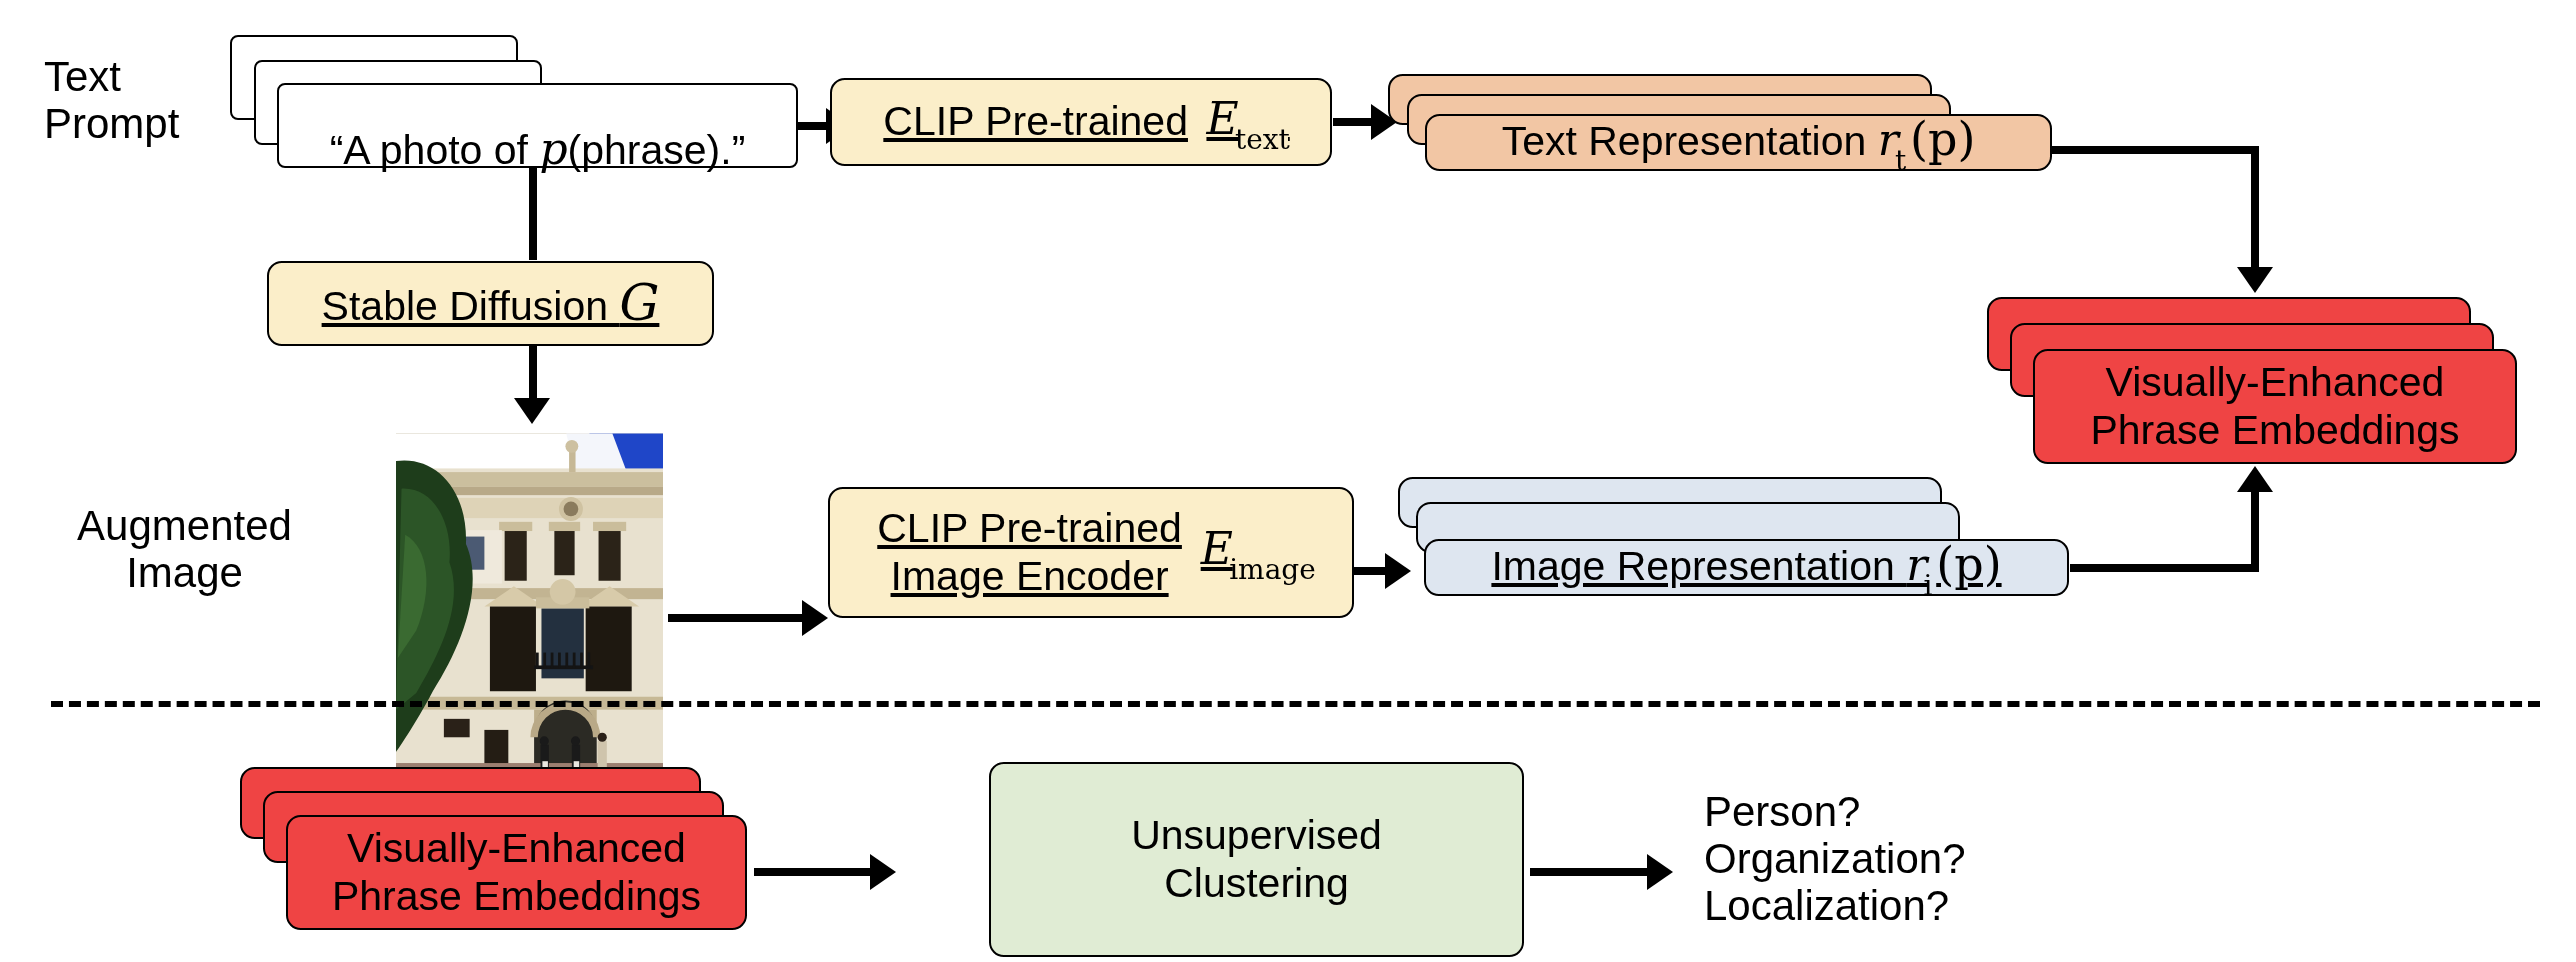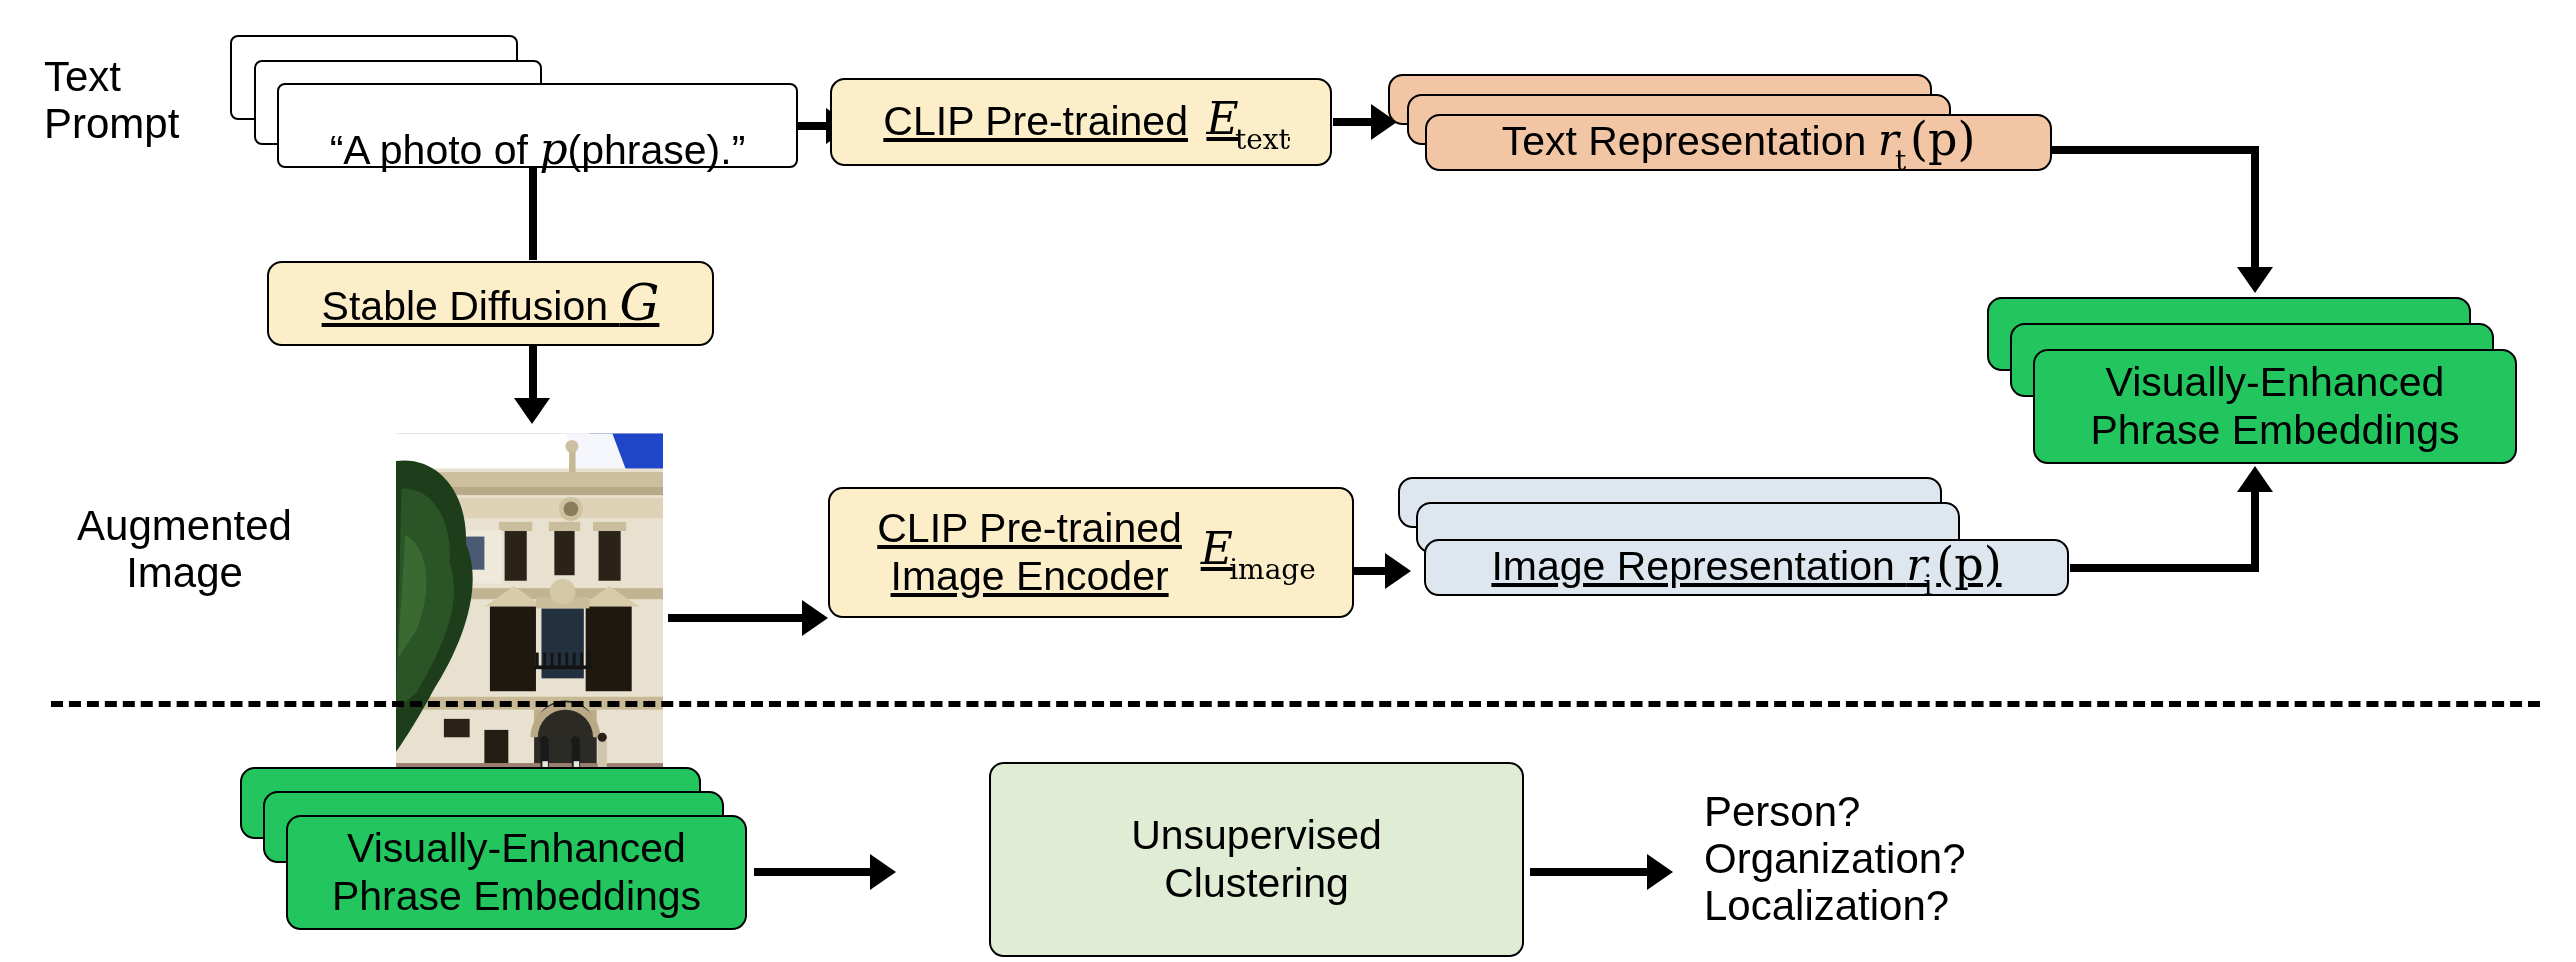--- a/index.html
+++ b/index.html
@@ -40,21 +40,21 @@
     line-height: 1.15;
     text-align: center;
   }
   .card.rounded { border-radius: 14.8px; }
   .card.sq { border-radius: 8px; }
 
   .white  { background: #ffffff; }
   .cream  { background: #fbeec9; text-decoration: underline; }
   .orange { background: #f2c6a4; }
   .blue   { background: #dee6f0; }
-  .gray   { background: #22c55e; }
+  .gray   { background: #ef4444; }
   .green  { background: #e0ecd4; }
 
   .card-text { padding: 0 14.8px; white-space: pre-line; }
 
   
   .mi {
     font-family: "DejaVu Serif", serif;
     font-style: italic;
     font-size: 44px;
   }

